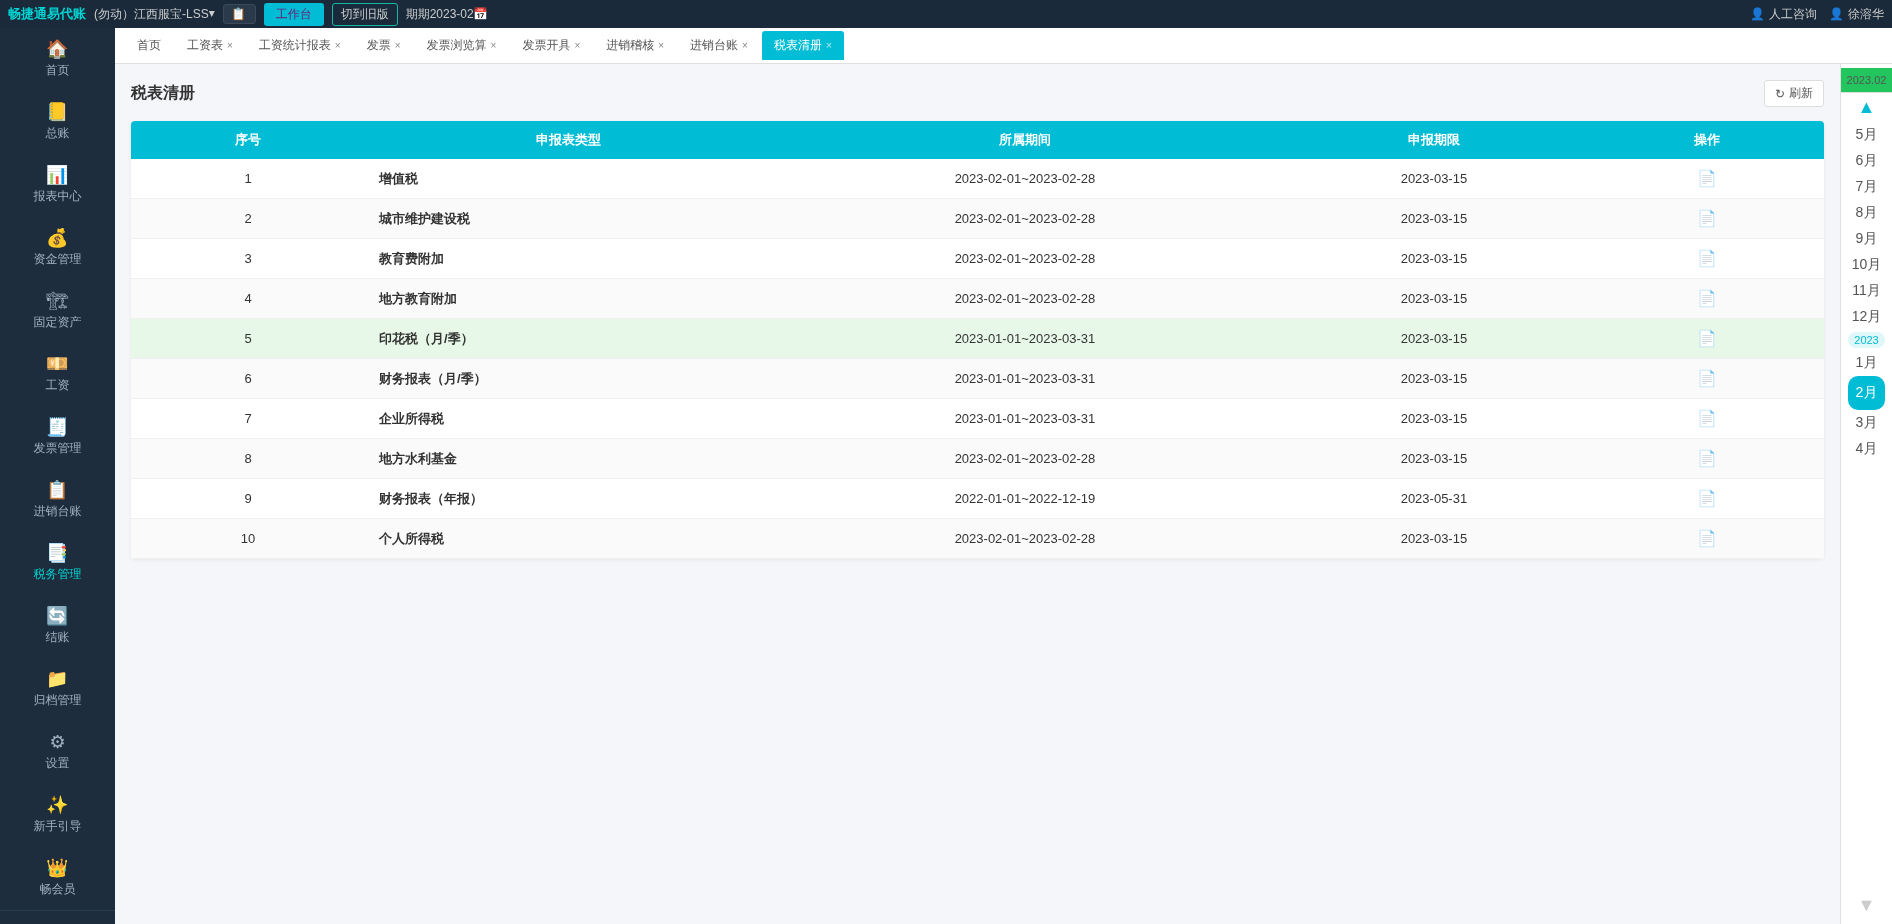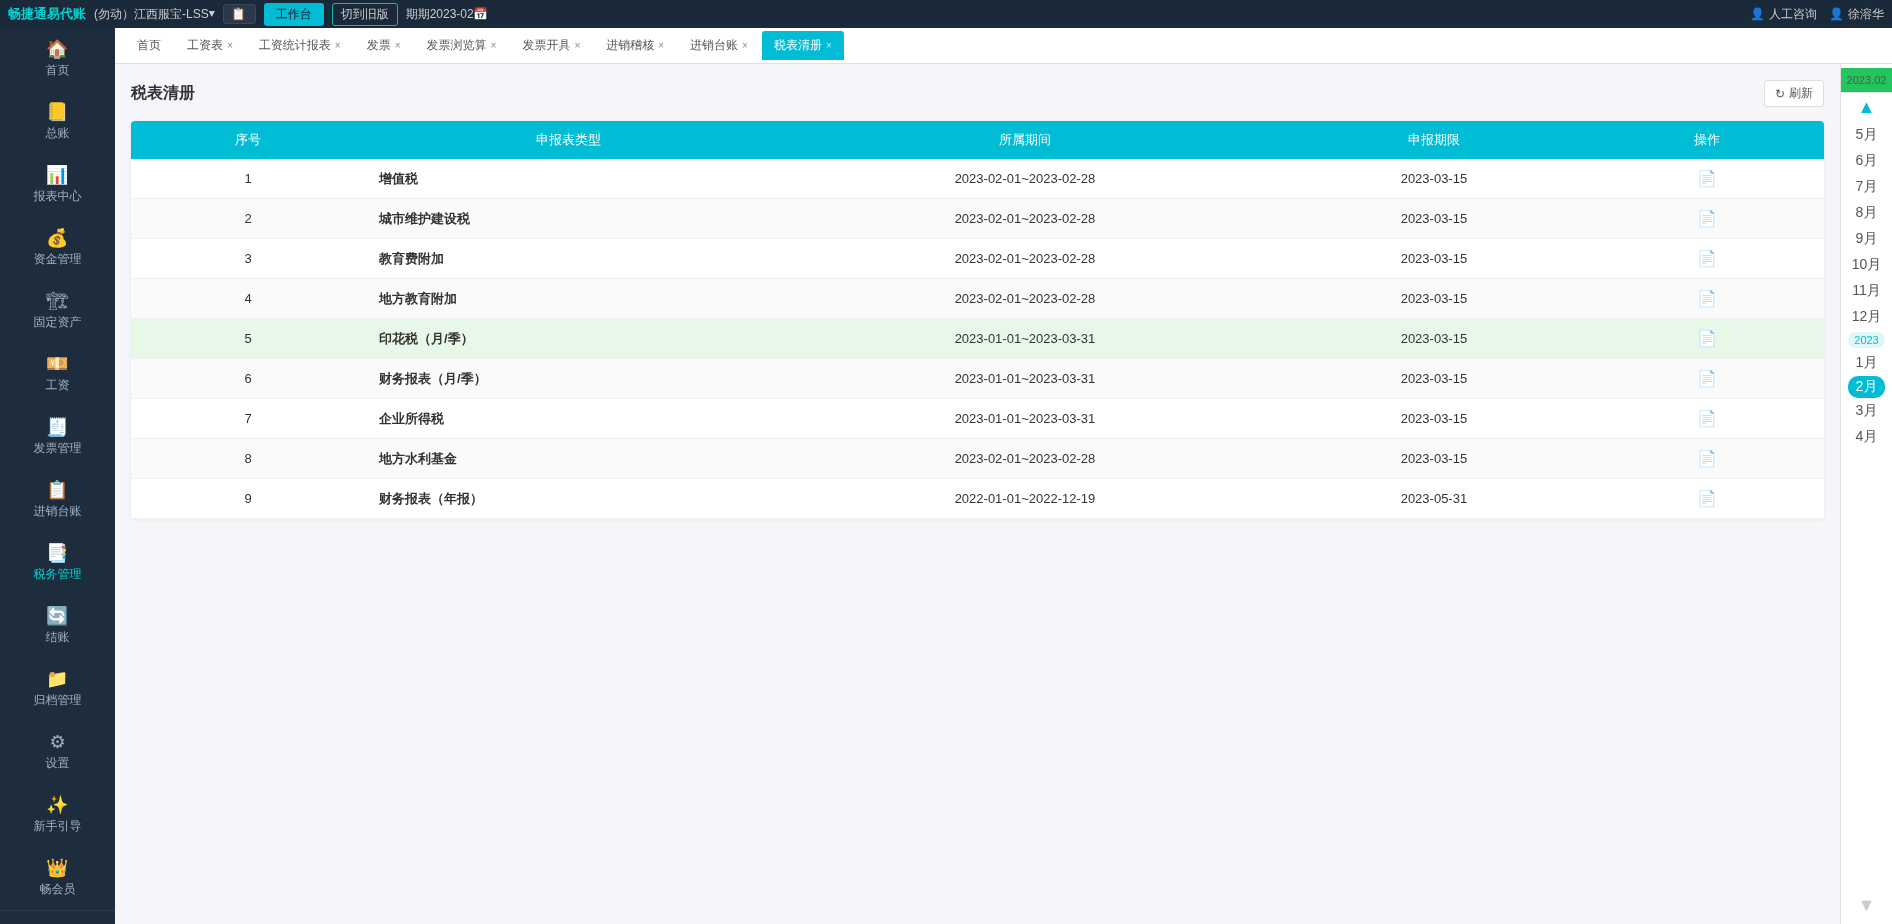--- a/index.html
+++ b/index.html
@@ -31,21 +31,21 @@
       background: #2a3a4a;
       border: 1px solid #3a4a5a;
       border-radius: 3px;
       color: #ccc;
       padding: 2px 8px;
       font-size: 12px;
       cursor: pointer;
     }
     .top-bar-workbench {
       background: #00bcd4;
-      color: #0f172a;
+      color: #701a75;
       border: none;
       border-radius: 3px;
       padding: 3px 12px;
       font-size: 12px;
       cursor: pointer;
     }
     .top-bar-old-btn {
       background: transparent;
       border: 1px solid #14b8a6;
       border-radius: 3px;
@@ -215,21 +215,21 @@
       overflow: hidden;
       box-shadow: 0 1px 4px rgba(0,0,0,0.06);
     }
     .data-table thead tr {
       background: #00bcd4;
       color: white;
     }
     .data-table thead th {
       padding: 10px 26px;
       font-size: 13px;
-      font-weight: 400;
+      font-weight: 700;
       text-align: center;
       white-space: nowrap;
     }
     .data-table tbody tr {
       border-bottom: 1px solid #f0f0f0;
     }
     .data-table tbody tr:nth-child(odd) { background: white; }
     .data-table tbody tr:nth-child(even) { background: #fafafa; }
     .data-table tbody tr.highlight { background: #e8f8e8; }
     .data-table tbody td {
@@ -286,21 +286,21 @@
       padding: 4px 0;
       cursor: pointer;
       width: 100%;
       text-align: center;
     }
     .month-item.active-month {
       background: #00bcd4;
       color: white;
       border-radius: 10px;
       width: auto;
-      padding: 2px 8px;
+      padding: 8px 8px;
     }
     .panel-down-btn {
       color: #ccc;
       font-size: 18px;
       cursor: pointer;
       padding: 4px;
       margin-top: auto;
     }
   </style>
 </head>
@@ -516,20 +516,27 @@
       <td>2023-03-15</td>
       <td><span class="action-icon">📄</span></td>
     </tr>
               <tr>
       <td>9</td>
       <td>财务报表（年报）</td>
       <td>2022-01-01~2022-12-19</td>
       <td>2023-05-31</td>
       <td><span class="action-icon">📄</span></td>
     </tr>
+              <tr>
+      <td>10</td>
+      <td>个人所得税</td>
+      <td>2023-02-01~2023-02-28</td>
+      <td>2023-03-15</td>
+      <td><span class="action-icon">📄</span></td>
+    </tr>
             </tbody>
         </table>
       </div>
 
       <div class="right-panel">
         <div class="right-panel-header">2023.02</div>
         <div class="panel-up-btn">▲</div>
         <div class="month-item">5月</div>
         <div class="month-item">6月</div>
         <div class="month-item">7月</div>

